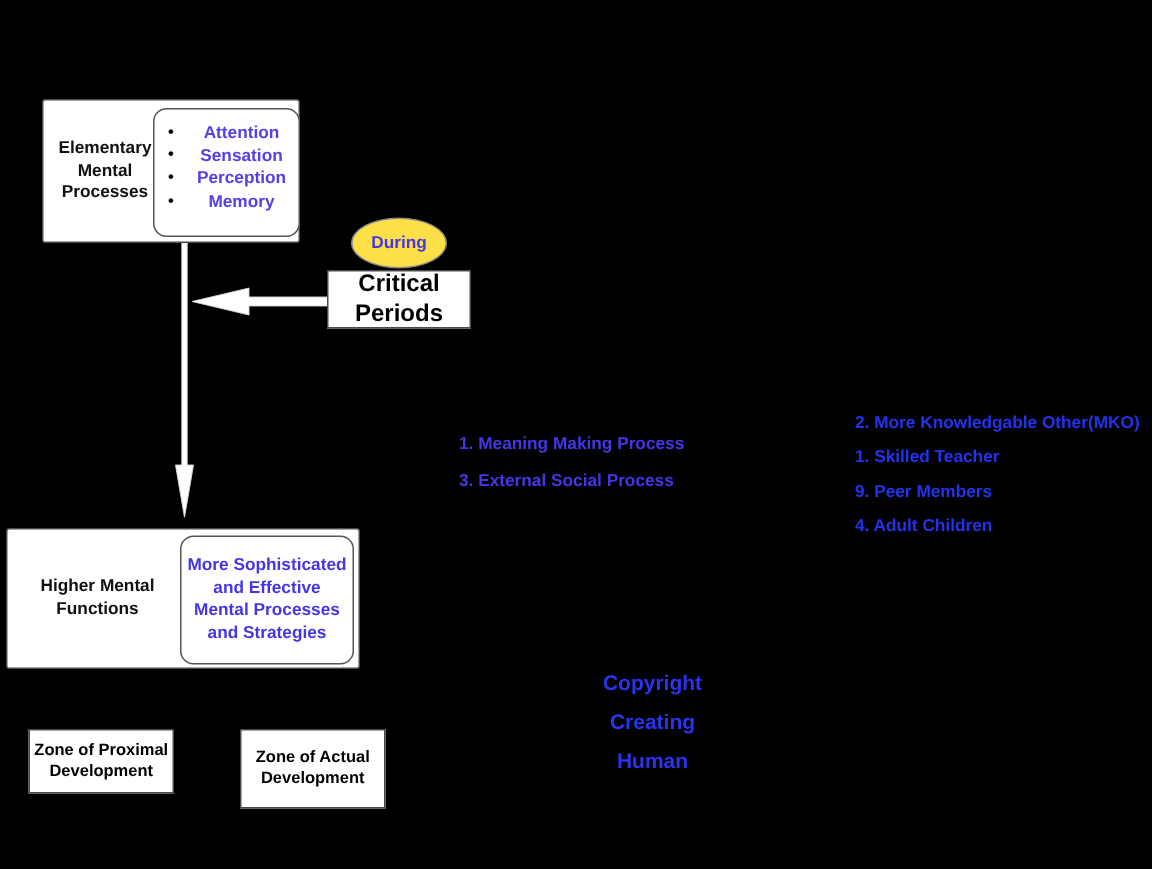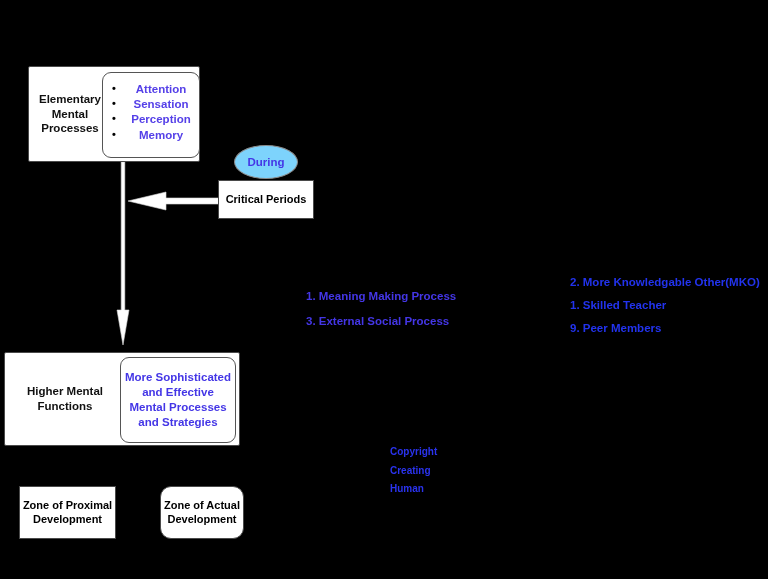--- a/index.html
+++ b/index.html
@@ -74,37 +74,37 @@
     left: -11px;
     top: -1px;
     color: #000;
     font-size: 11px;
   }
 
   
   #during-ellipse {
     position: absolute;
     left: 234px; top: 145px; width: 64px; height: 34px;
-    background: #7dd3fc;
+    background: #fde047;
     border: 1px solid #8a8a8a;
     border-radius: 50%;
     display: flex; align-items: center; justify-content: center;
     box-sizing: border-box;
     z-index: 4;
   }
   #during-text {
     color: #4436e6;
     font-size: 11.5px;
     font-weight: bold;
   }
 
   
   #critical-box {
     left: 218px; top: 180px; width: 96px; height: 39px;
-    font-size: 11px;
+    font-size: 16px;
     z-index: 3;
   }
 
   
   #vertical-arrow {
     position: absolute;
     left: 116px; top: 162px; width: 14px; height: 183px;
     z-index: 2;
   }
   #horizontal-arrow {
@@ -137,22 +137,22 @@
     display: flex; align-items: center; justify-content: center;
     text-align: center;
     color: #4436e6;
     font-size: 11.5px;
     font-weight: bold;
     line-height: 1.3;
     padding: 0 3px;
   }
 
   
-  #zpd-box { left: 19px; top: 486px; width: 97px; height: 53px; font-size: 11px; }
-  #zad-box { left: 160px; top: 486px; width: 84px; height: 53px; font-size: 11px; border-radius: 11px; }
+  #zpd-box { left: 19px; top: 486px; width: 97px; height: 43px; font-size: 11px; }
+  #zad-box { left: 160px; top: 486px; width: 97px; height: 53px; font-size: 11px; }
 
   
   .numlist {
     position: absolute;
     list-style: none;
     margin: 0;
     padding: 0;
   }
   .numlist li {
     font-weight: bold;
@@ -168,23 +168,23 @@
   #list-right li {
     color: #2233ee;
     font-size: 11.5px;
     margin-bottom: 11px;
   }
 
   
   #copyright {
     position: absolute;
     left: 390px; top: 443px; width: 90px;
-    text-align: left;
+    text-align: center;
     color: #2a33ee;
-    font-size: 10px;
+    font-size: 14px;
     font-weight: bold;
     line-height: 1.85;
   }
 </style>
 </head>
 <body>
 
 <div id="canvas">
 
   <div class="box" id="emp-box">
@@ -223,17 +223,18 @@
 
   <ul class="numlist" id="list-left">
     <li>1. Meaning Making Process</li>
     <li>3. External Social Process</li>
   </ul>
 
   <ul class="numlist" id="list-right">
     <li>2. More Knowledgable Other(MKO)</li>
     <li>1. Skilled Teacher</li>
     <li>9. Peer Members</li>
+    <li>4. Adult Children</li>
   </ul>
 
   <div id="copyright">Copyright<br>Creating<br>Human</div>
 
 </div>
 
 </body></html>

